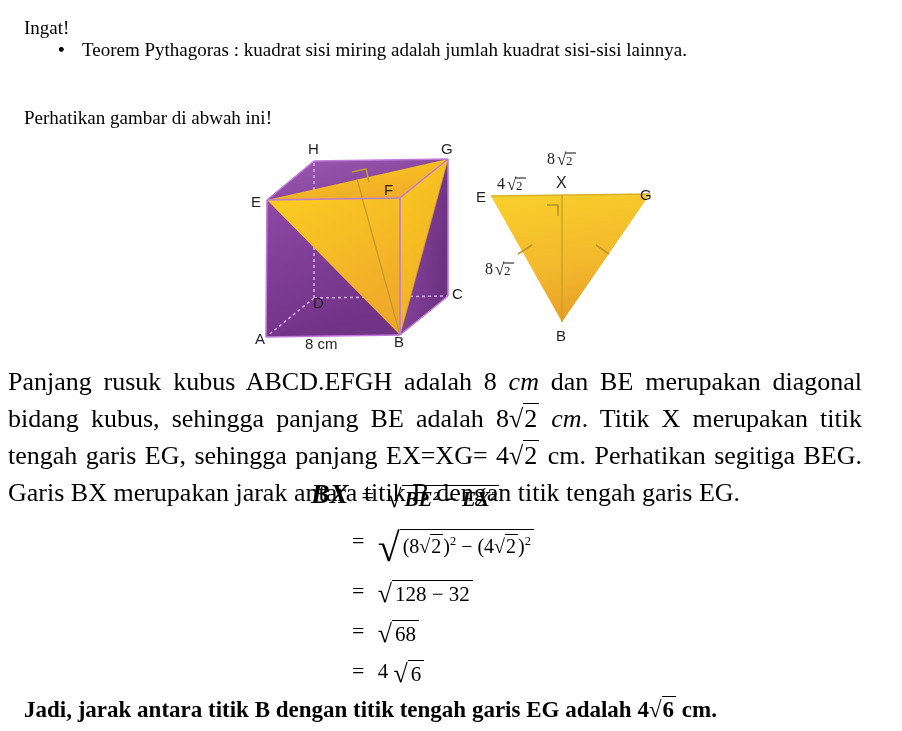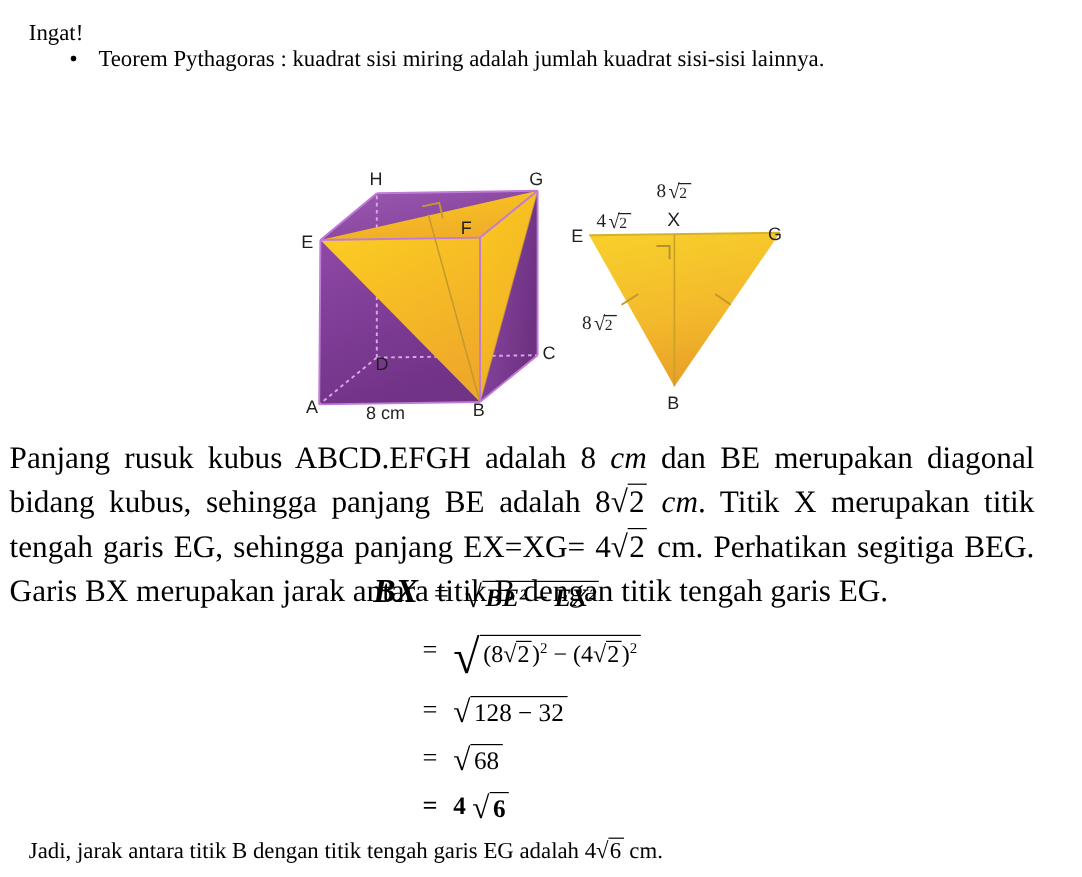--- a/index.html
+++ b/index.html
@@ -93,21 +93,21 @@
   .math-line {
     position: relative;
     font-size: 21px;
     height: 40px;
     white-space: nowrap;
   }
   .m-bx  { position:absolute; left: 311px; top: 0px; }
   .m-l2  { position:absolute; left: 352px; top: 42px; }
   .m-l3  { position:absolute; left: 352px; top: 100px; }
   .m-l4  { position:absolute; left: 352px; top: 140px; }
-  .m-l5  { position:absolute; left: 352px; top: 180px; font-weight: bold; }
+  .m-l5  { position:absolute; left: 352px; top: 180px; }
 
   .mi { font-style: italic; font-family: "Liberation Serif", serif; font-weight: bold; }
   .eq { font-family: "Liberation Serif", serif; }
   .radbar {
     display: inline-block;
     position: relative;
     border-top: 1.4px solid #000;
     padding: 1px 3px 0 3px;
     vertical-align: middle;
   }
@@ -118,22 +118,22 @@
     position: relative;
     top: 1px;
   }
   sup.exp { font-size: 0.62em; vertical-align: super; }
 
   
   .conclusion {
     position: absolute;
     left: 24px;
     top: 697px;
-    font-size: 19px;
-    font-weight: normal;
+    font-size: 23px;
+    font-weight: bold;
     line-height: 26px;
     white-space: nowrap;
   }
 
   
   .isq { display:inline-block; white-space:nowrap; }
   .isq .bar { border-top:1.3px solid #000; padding:0 2px 0 1px; }
 </style>
 </head>
 <body>
@@ -145,20 +145,21 @@
   <ul class="bullet-list">
     <li>
       <span class="dot">•</span>
     </li>
     <li>
       <span class="dot">•</span>
       <span>Teorem Pythagoras : kuadrat sisi miring adalah jumlah kuadrat sisi-sisi lainnya.</span>
     </li>
   </ul>
 
+  <div class="perhatikan">Perhatikan gambar di abwah ini!</div>
 
   <div class="figures">
     <svg width="902" height="228" viewBox="0 0 902 228">
       <defs>
         <linearGradient id="gCubeFront" x1="0" y1="0" x2="0.35" y2="1">
           <stop offset="0%" stop-color="#8E49A6"></stop>
           <stop offset="55%" stop-color="#7E3C95"></stop>
           <stop offset="100%" stop-color="#713386"></stop>
         </linearGradient>
         <linearGradient id="gCubeTop" x1="0" y1="0" x2="1" y2="1">

